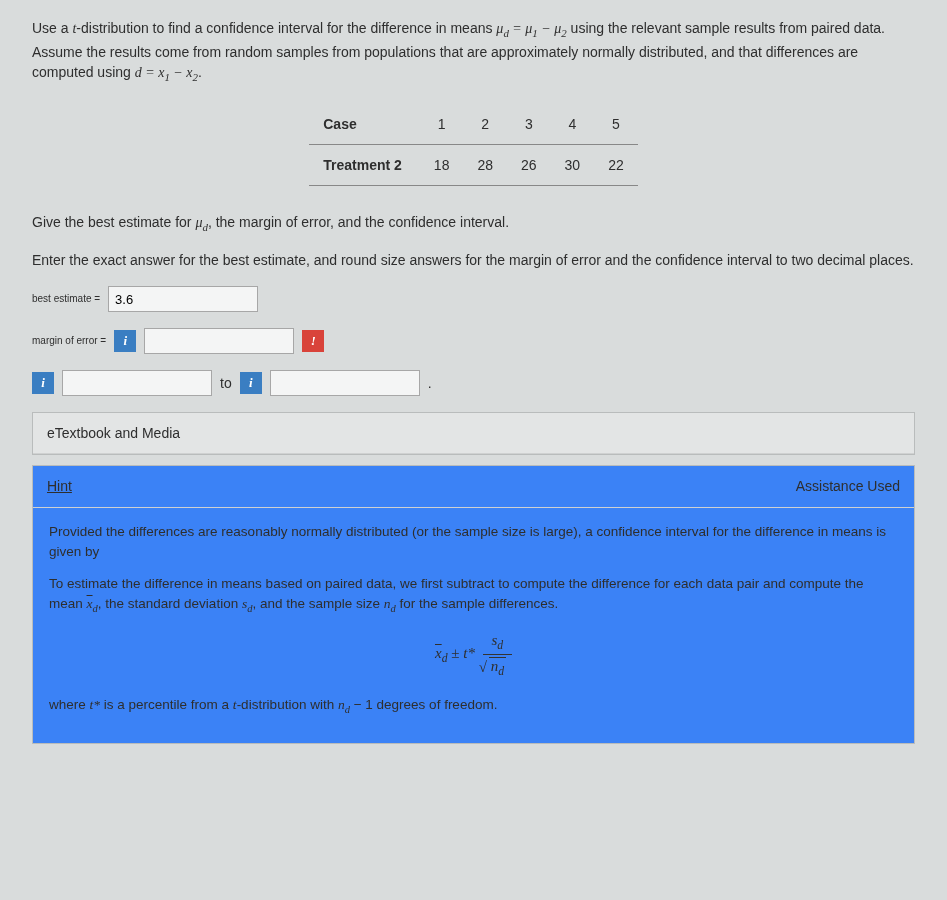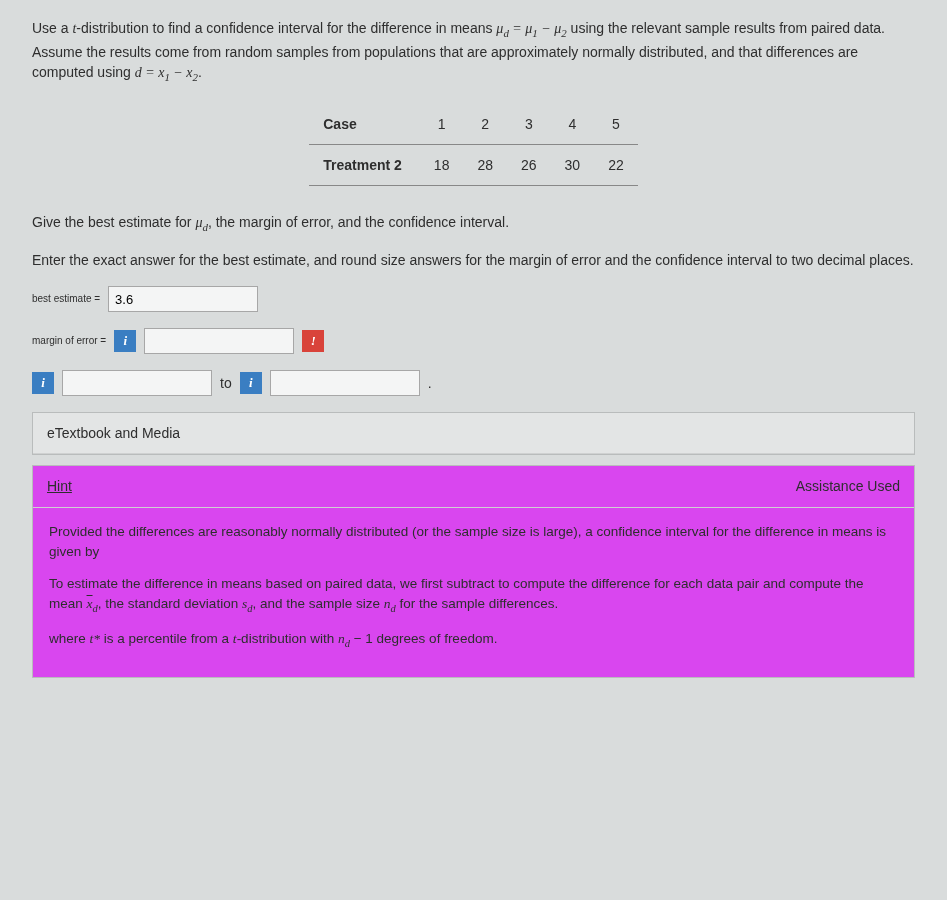--- a/index.html
+++ b/index.html
@@ -34,21 +34,21 @@
     font-family: Georgia, serif; font-style: italic;
   }
   .info-blue { background: #3a7ec2; }
   .info-red  { background: #d9433a; }
   .panel {
     border: 1px solid #b9bcbc; background: #e3e5e5; margin-top: 16px;
   }
   .panel-header {
     padding: 10px 14px; font-size: 14px; border-bottom: 1px solid #cfd1d1;
   }
-  .hint-block { border: 1px solid #b9bcbc; background: #d946ef; margin-top: 10px; }
+  .hint-block { border: 1px solid #b9bcbc; background: #3b82f6; margin-top: 10px; }
   .hint-header {
     display: flex; justify-content: space-between; align-items: center;
     padding: 10px 14px; border-bottom: 1px solid #cfd1d1;
   }
   .hint-header .left { text-decoration: underline; }
   .hint-body { padding: 14px 16px; font-size: 13.5px; line-height: 1.5; }
   .hint-body p { margin-bottom: 12px; }
   .formula { text-align: center; font-family: 'Times New Roman', serif; font-size: 15px; margin: 10px 0 14px; }
   .frac { display: inline-block; vertical-align: middle; text-align: center; margin-left: 4px; }
   .frac .num { display:block; border-bottom: 1px solid #333; padding: 0 6px; }
@@ -123,17 +123,24 @@
 <div class="hint-block">
   <div class="hint-header">
     <span class="left">Hint</span>
     <span>Assistance Used</span>
   </div>
   <div class="hint-body">
     <p>Provided the differences are reasonably normally distributed (or the sample size is large), a confidence interval for the difference in means is given by</p>
     <p>
       To estimate the difference in means based on paired data, we first subtract to compute the difference for each data pair and compute the mean <span class="ital bar">x</span><span class="ital sub">d</span>, the standard deviation <span class="ital">s<span class="sub">d</span></span>, and the sample size <span class="ital">n<span class="sub">d</span></span> for the sample differences.
     </p>
+    <div class="formula">
+      <span class="ital bar">x</span><span class="ital sub">d</span> ± <span class="ital">t*</span>
+      <span class="frac">
+        <span class="num"><span class="ital">s<span class="sub">d</span></span></span>
+        <span class="den"><span class="sqrt"><span class="ital">n<span class="sub">d</span></span></span></span>
+      </span>
+    </div>
     <p>
       where <span class="ital">t*</span> is a percentile from a <span class="ital">t</span>-distribution with <span class="ital">n<span class="sub">d</span></span> − 1 degrees of freedom.
     </p>
   </div>
 </div>
 
 </body></html>

